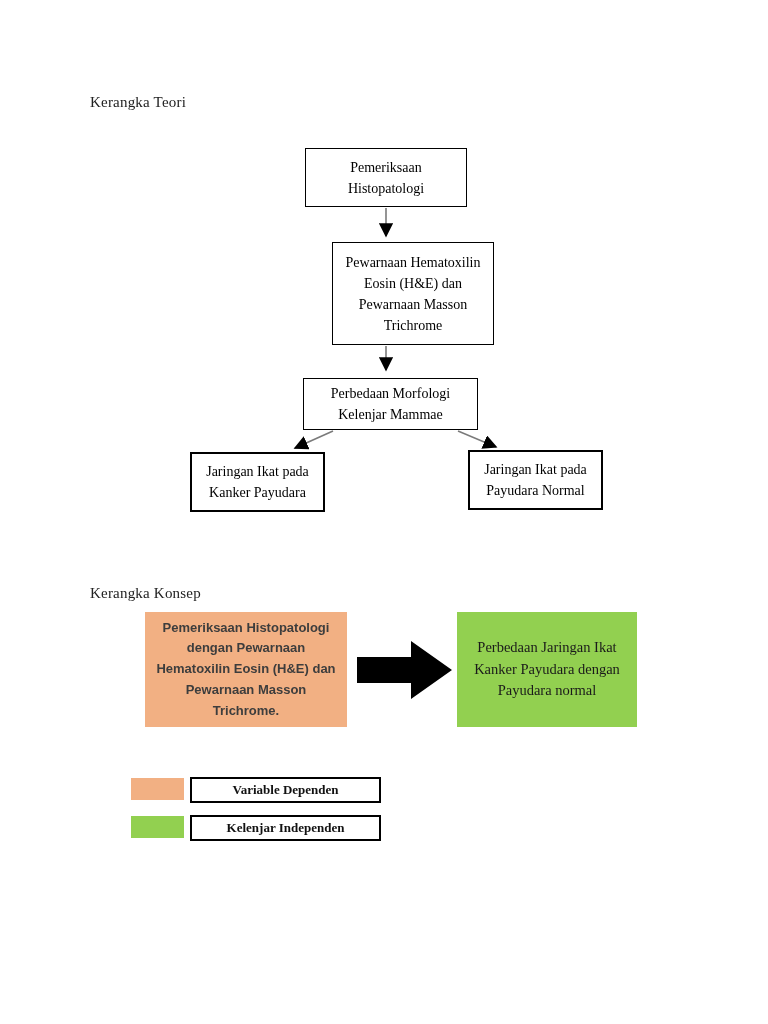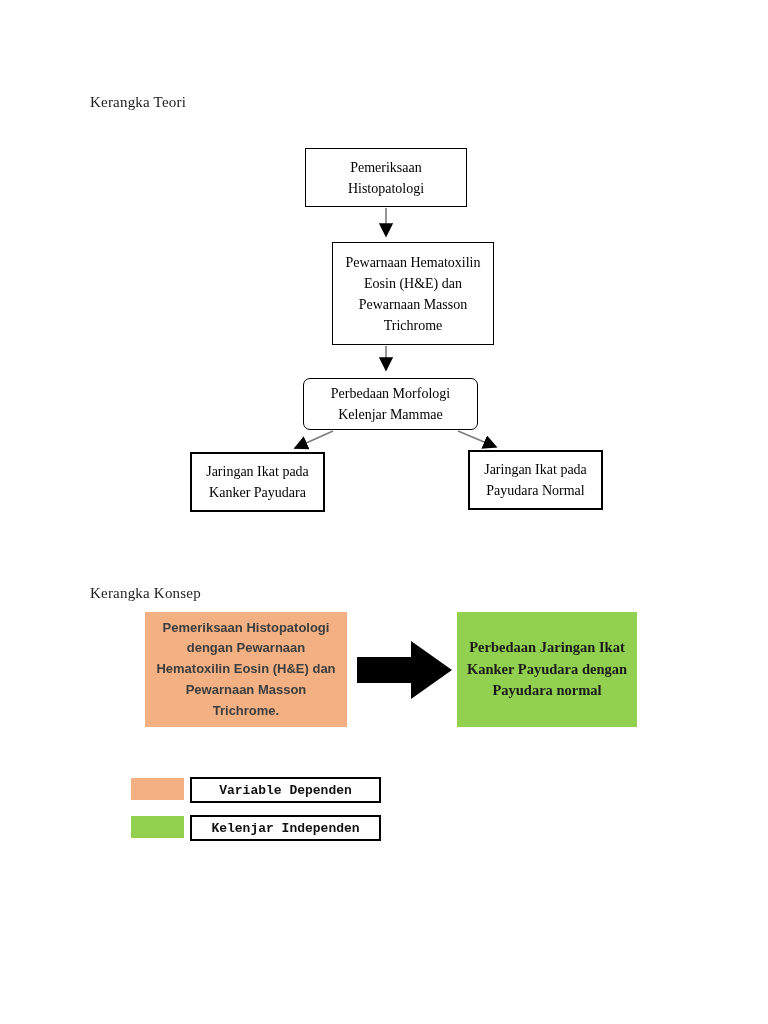--- a/index.html
+++ b/index.html
@@ -21,21 +21,21 @@
     border:1.5px solid #000;
     background:#ffffff;
     display:flex;align-items:center;justify-content:center;
     text-align:center;
     font-size:14px;line-height:1.5;color:#000000;
     white-space:pre-line;
     box-sizing:border-box;
   }
   .b1{left:305px;top:148px;width:162px;height:59px;}
   .b2{left:305px;top:242px;width:162px;height:103px;margin-left:27px;}
-  .b3{left:303px;top:378px;width:175px;height:52px;border-radius:7px;}
+  .b3{left:303px;top:378px;width:175px;height:52px;}
   .b4{left:190px;top:452px;width:135px;height:60px;border-width:2px;}
   .b5{left:468px;top:450px;width:135px;height:60px;border-width:2px;}
   .h-teori{left:90px;top:94px;}
   .h-konsep{left:90px;top:585px;}
   .cbox{
     position:absolute;
     display:flex;align-items:center;justify-content:center;
     text-align:center;white-space:pre-line;
     box-sizing:border-box;
   }
@@ -51,21 +51,21 @@
   }
   .swatch{
     position:absolute;left:131px;width:53px;height:22px;
   }
   .sw1{top:778px;}
   .sw2{top:816px;}
   .legend-label{
     position:absolute;left:190px;width:191px;height:26px;
     border:2px solid #000;background:#fff;
     display:flex;align-items:center;justify-content:center;
-    font-family:Liberation Mono, monospace;
+    font-family:Liberation Serif, serif;
     font-weight:bold;font-size:13px;color:#111;
     box-sizing:border-box;
   }
   .ll1{top:777px;}
   .ll2{top:815px;}
   .overlay{
     position:absolute;left:0;top:0;width:768px;height:1024px;
     pointer-events:none;
   }
 </style>
@@ -89,21 +89,21 @@
   <div class="fbox b5">Jaringan Ikat pada
 Payudara Normal</div>
 
   <div class="heading h-konsep">Kerangka Konsep</div>
 
   <div class="cbox orange-box" style="background: rgb(242, 176, 131);">Pemeriksaan Histopatologi
 dengan Pewarnaan
 Hematoxilin Eosin (H&amp;E) dan
 Pewarnaan Masson
 Trichrome.</div>
-  <div class="cbox green-box" style="background: rgb(146, 208, 80); font-weight: bold;">Perbedaan Jaringan Ikat
+  <div class="cbox green-box" style="background: rgb(146, 208, 80);">Perbedaan Jaringan Ikat
 Kanker Payudara dengan
 Payudara normal</div>
 
   <div class="swatch sw1" style="background: rgb(242, 176, 131);"></div>
   <div class="legend-label ll1">Variable Dependen</div>
   <div class="swatch sw2" style="background: rgb(146, 208, 80);"></div>
   <div class="legend-label ll2">Kelenjar Independen</div>
 
   <svg class="overlay" viewBox="0 0 768 1024" xmlns="http://www.w3.org/2000/svg">
     <defs>

